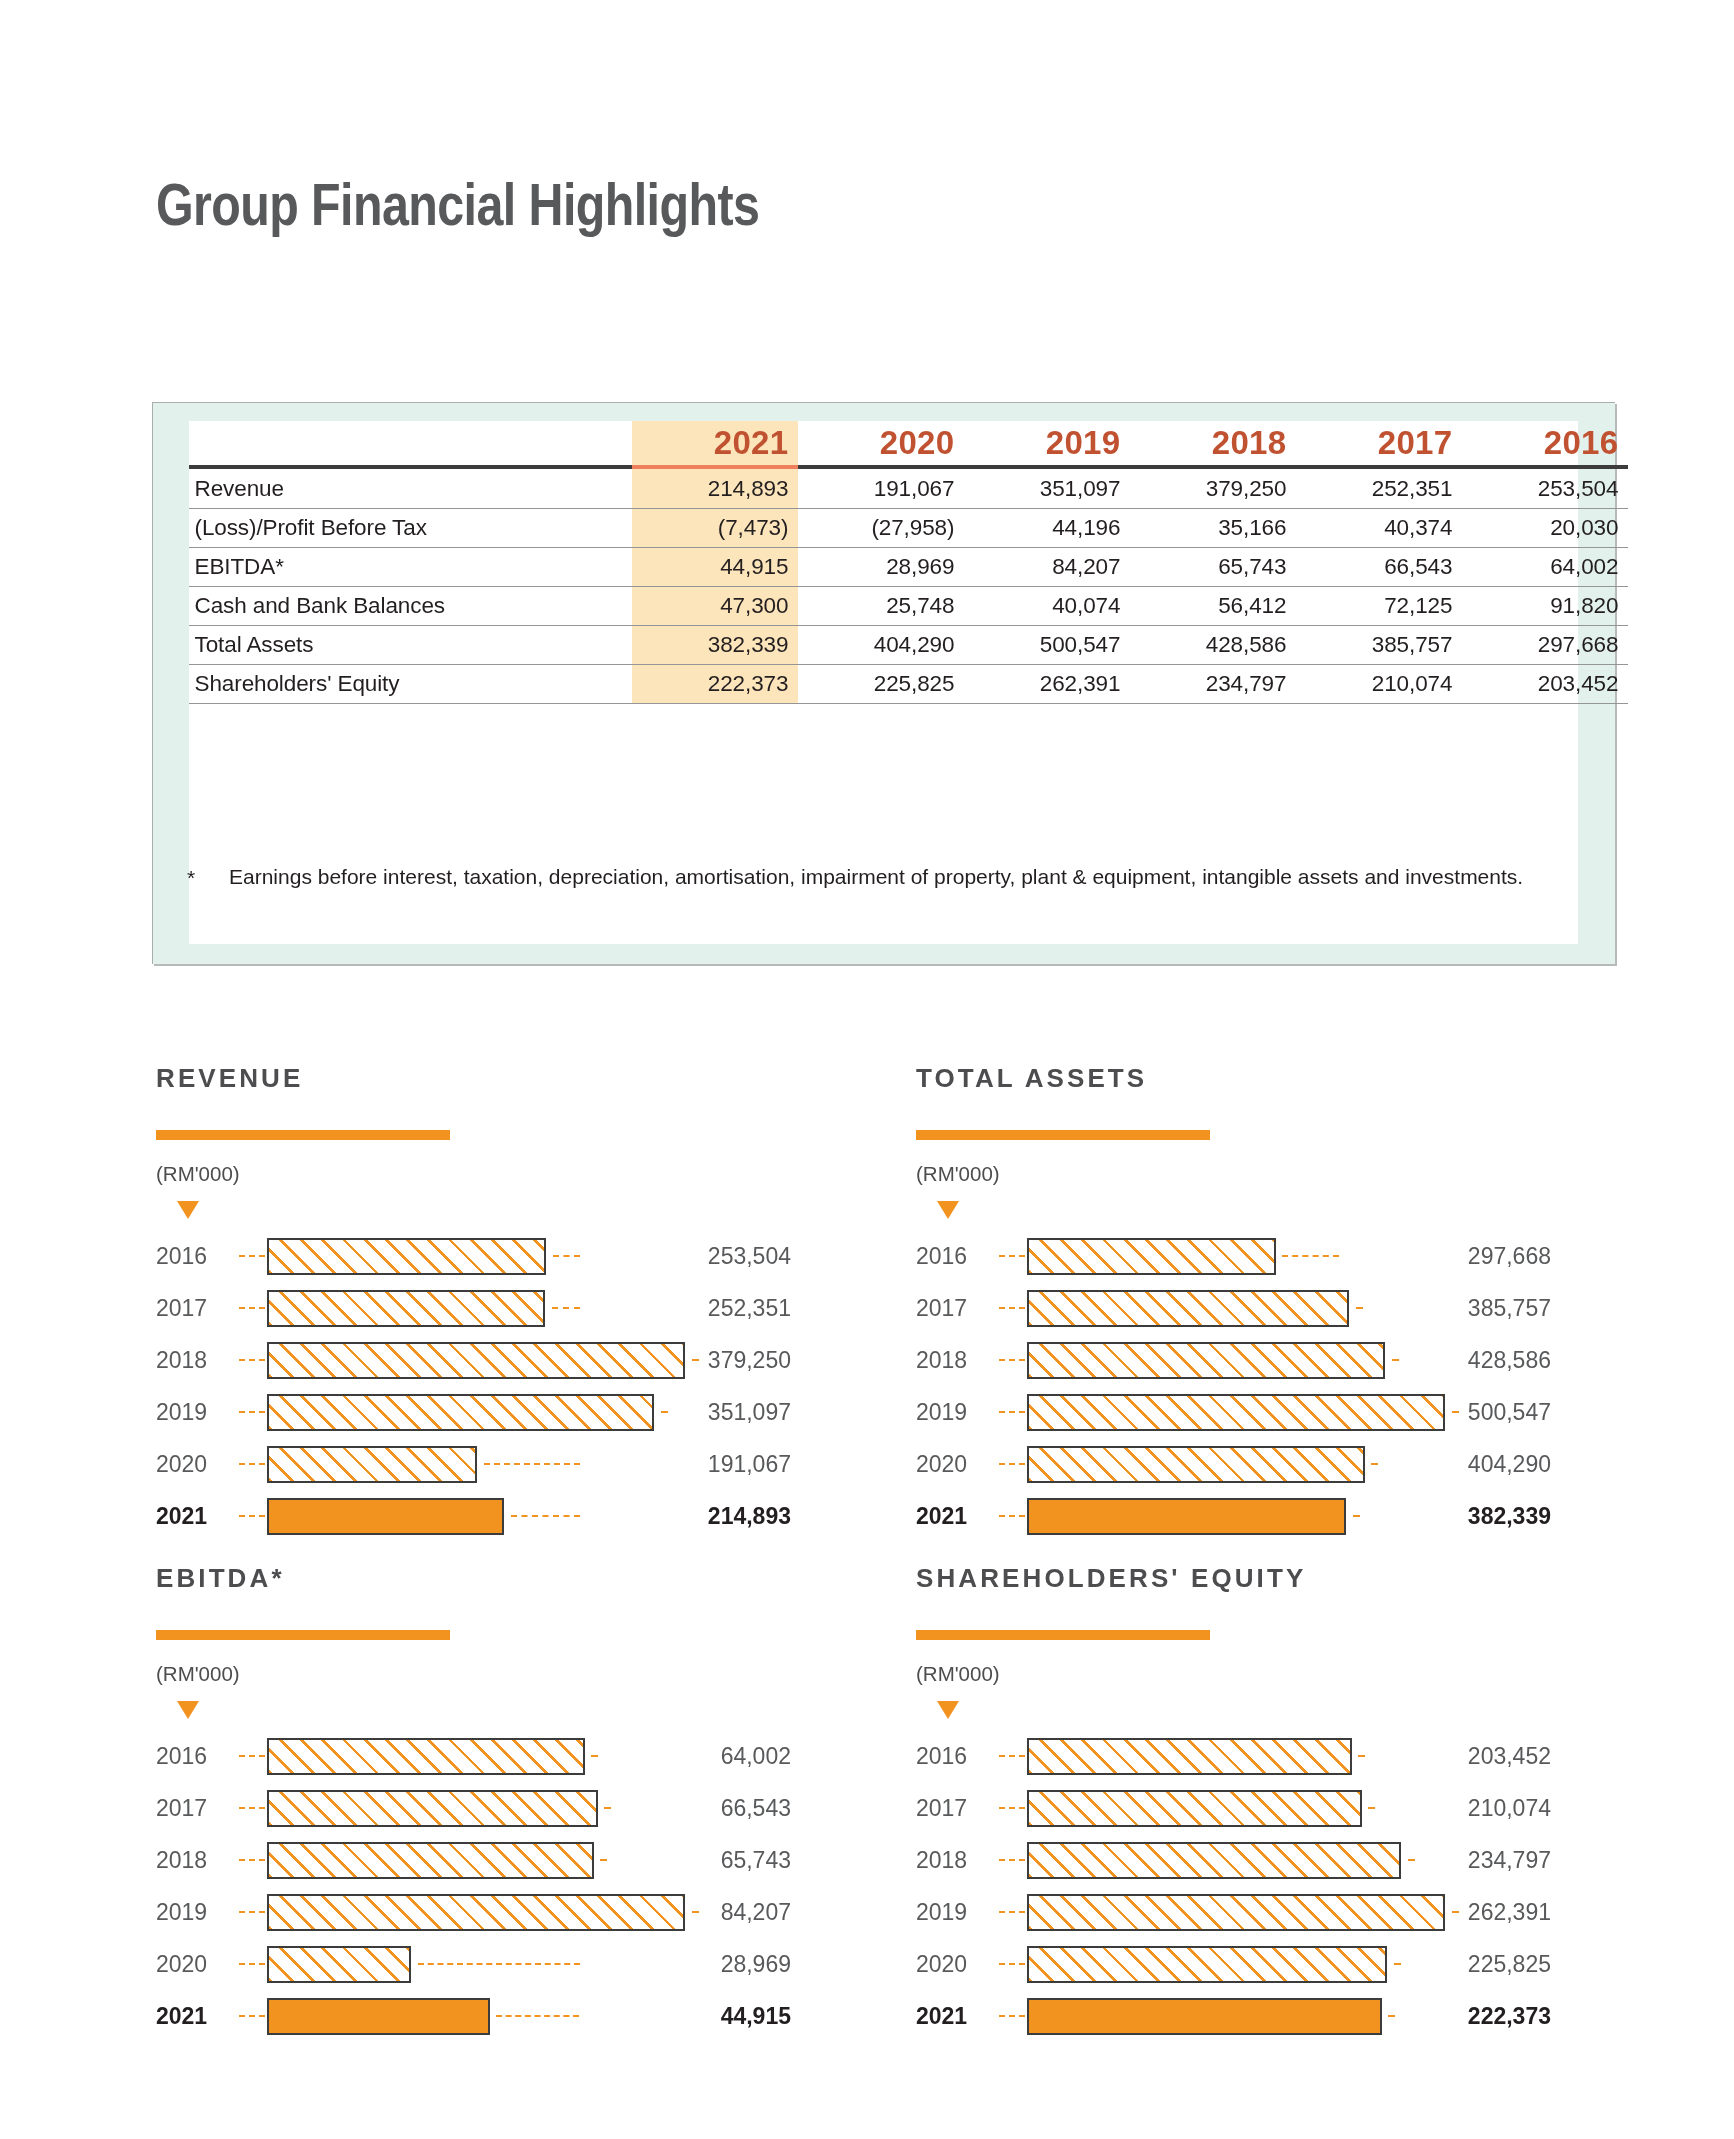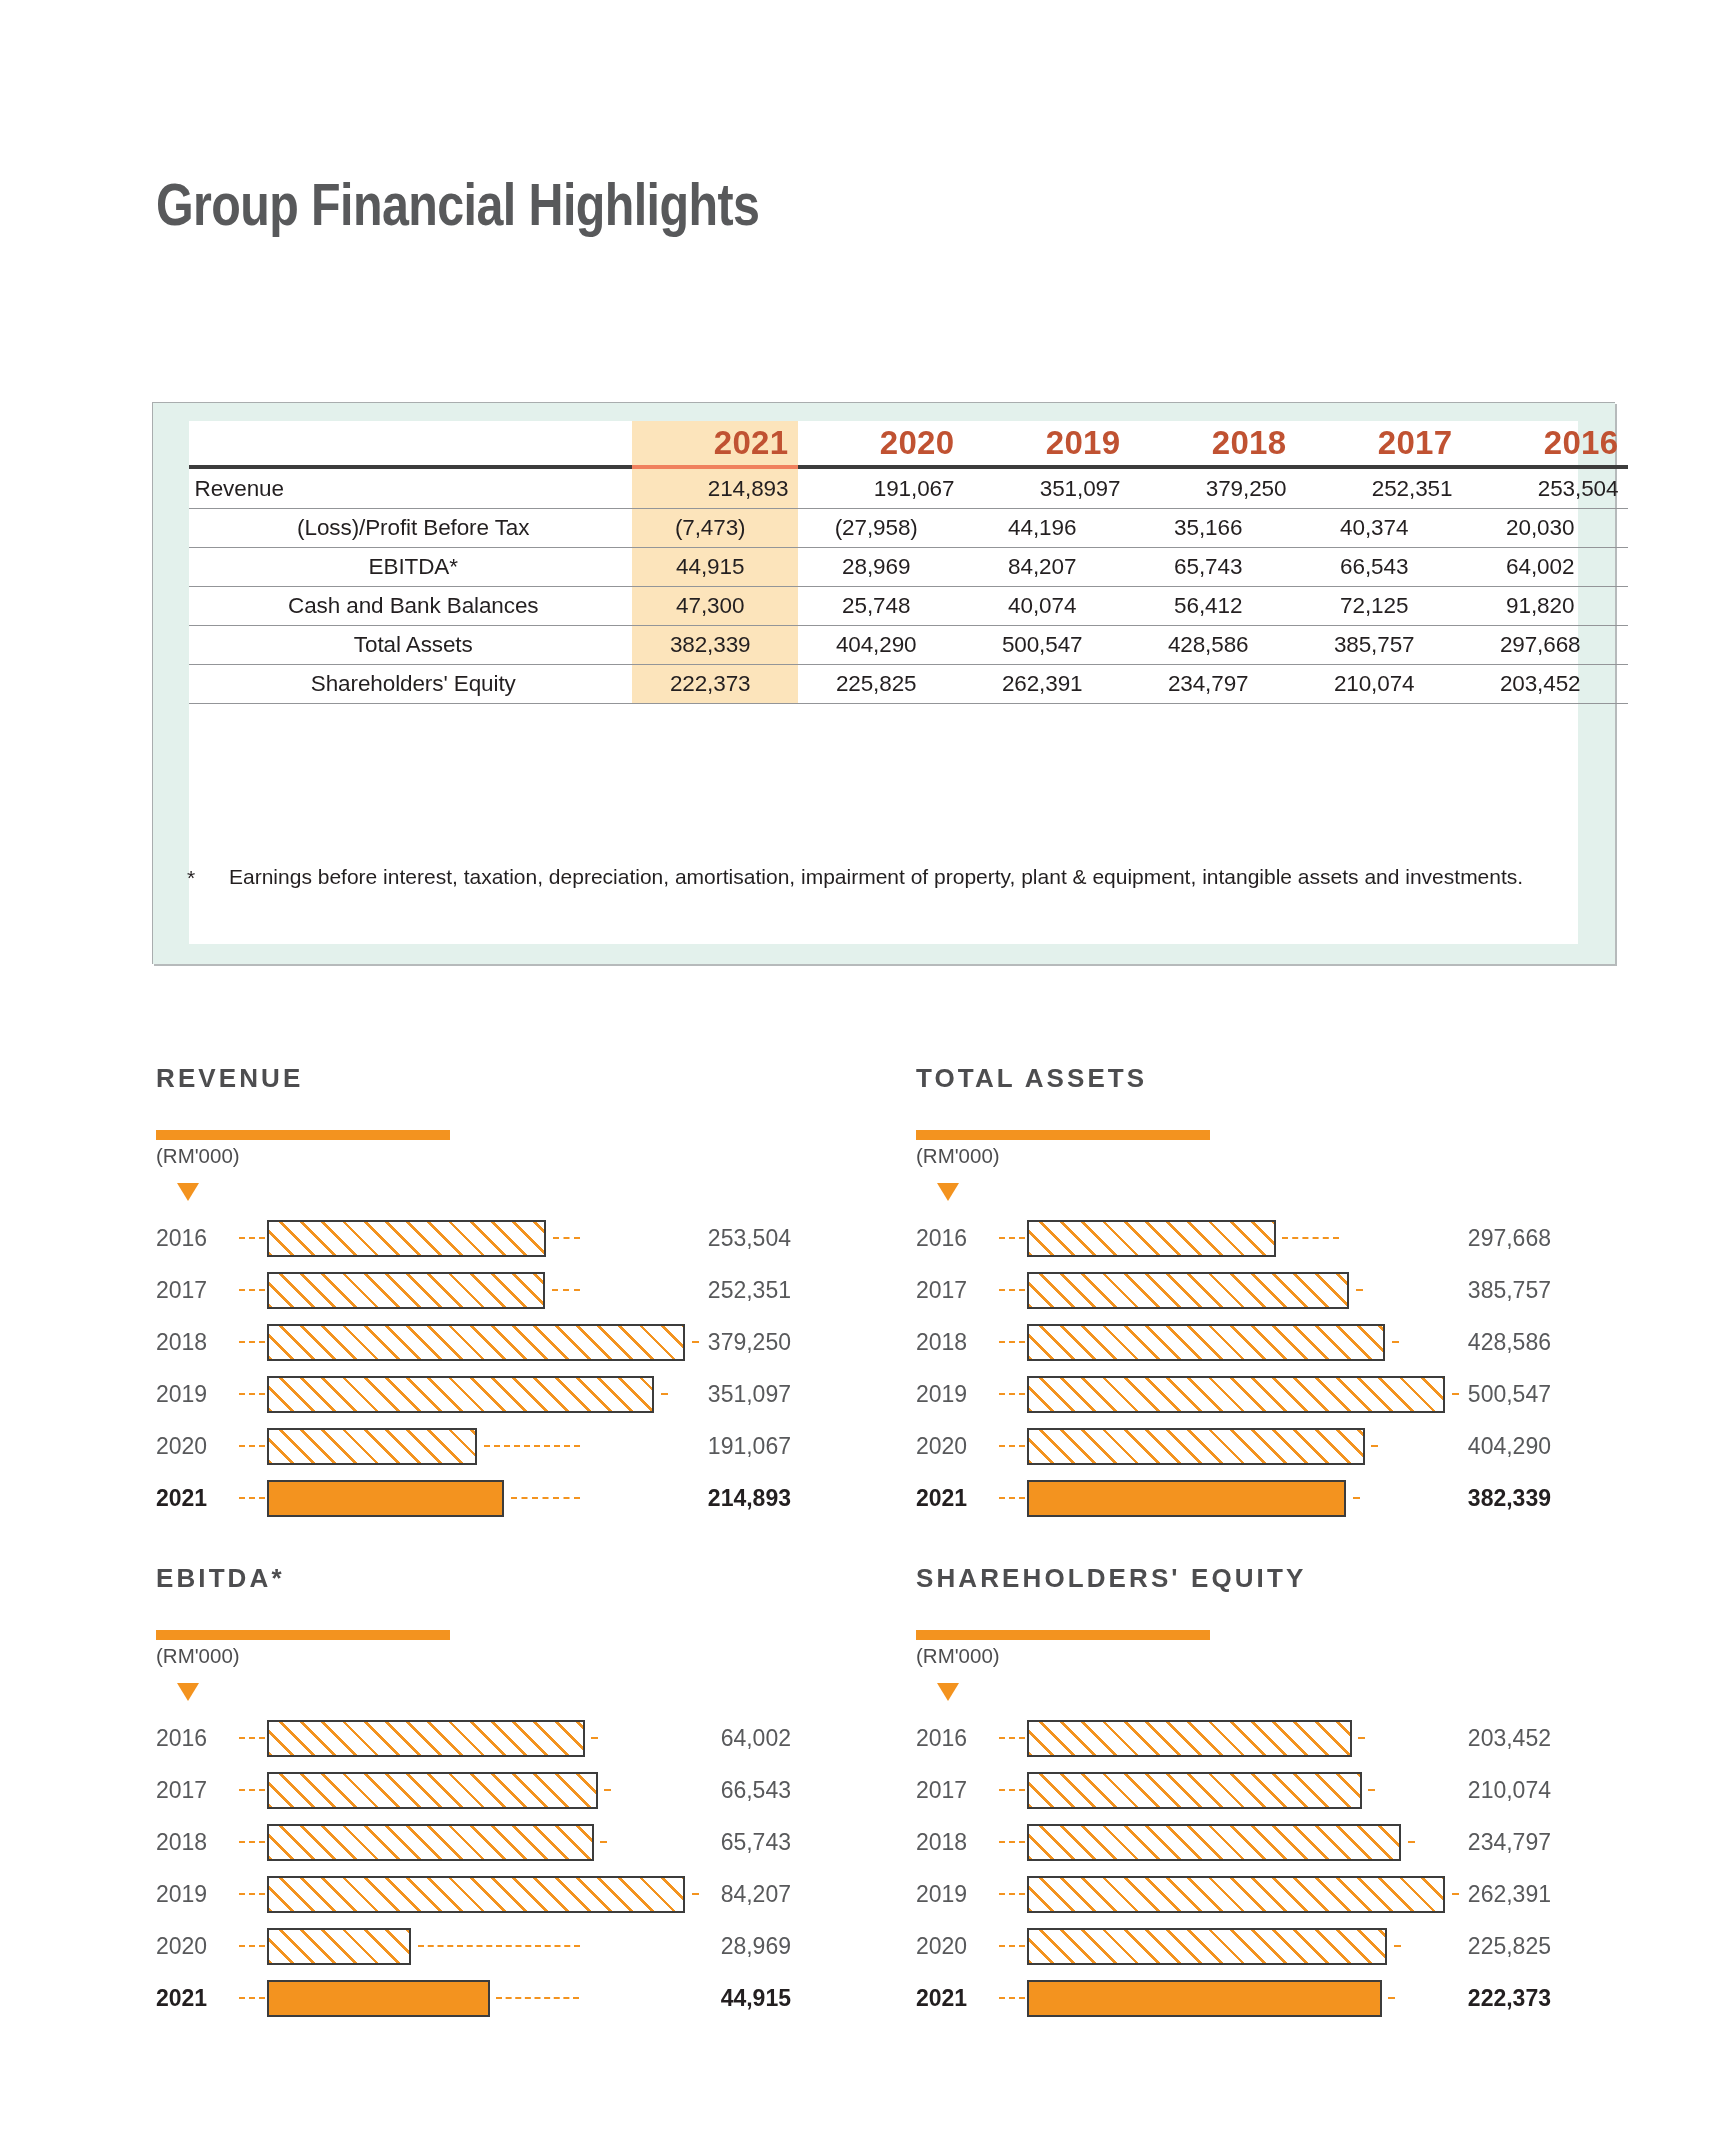--- a/index.html
+++ b/index.html
@@ -114,21 +114,21 @@
     letter-spacing: -0.1px;
   }
   .bd-num {
     font-size: 22.5px;
     color: #231f20;
     text-align: right;
     padding-right: 9.6px !important;
     height: 39px;
     letter-spacing: -0.1px;
   }
-  tr.sep td { border-top: 1.4px solid #939598; text-align: center; }
+  tr.sep td { border-top: 1.4px solid #939598; }
   tr.lastsep td { border-top: 1.4px solid #939598; height: 0; padding: 0 !important; }
 
   
   .footnote {
     position: absolute;
     left: 187px;
     top: 863px;
     width: 1387px;
     font-size: 21px;
     color: #231f20;
@@ -159,21 +159,21 @@
     letter-spacing: 3.1px;
     white-space: nowrap;
   }
   .chart-accent {
     margin-top: 36px;
     width: 294px;
     height: 10.2px;
     background: #f3931f;
   }
   .chart-unit {
-    margin-top: 4px;
+    margin-top: 22px;
     font-size: 20.5px;
     color: #4d4d4f;
     letter-spacing: 0px;
   }
   .chart-marker {
     margin-top: 15px;
     margin-left: 20.5px;
     width: 0;
     height: 0;
     border-left: 11.6px solid transparent;

